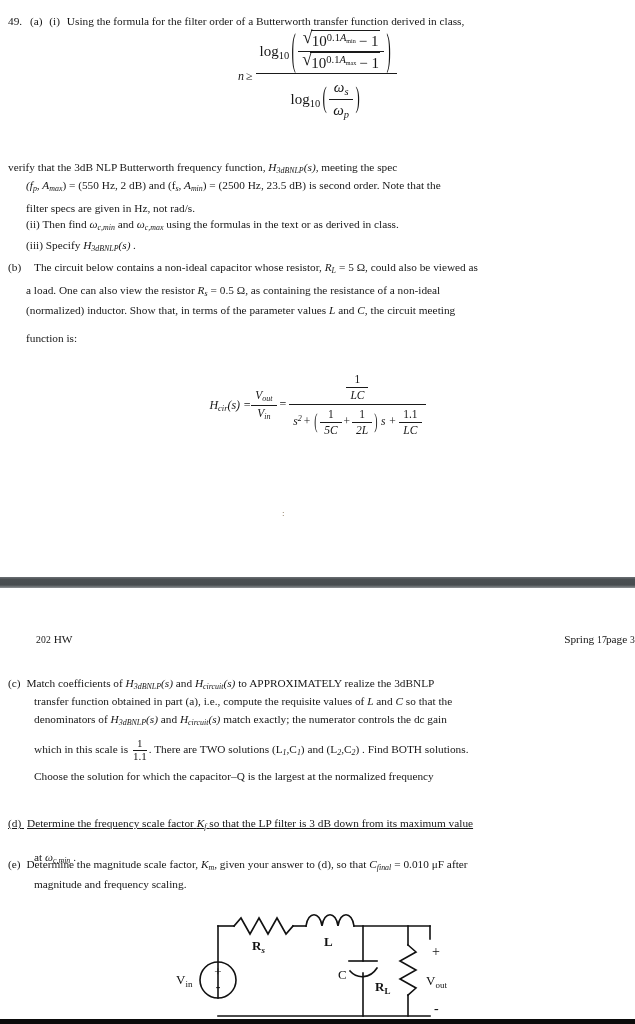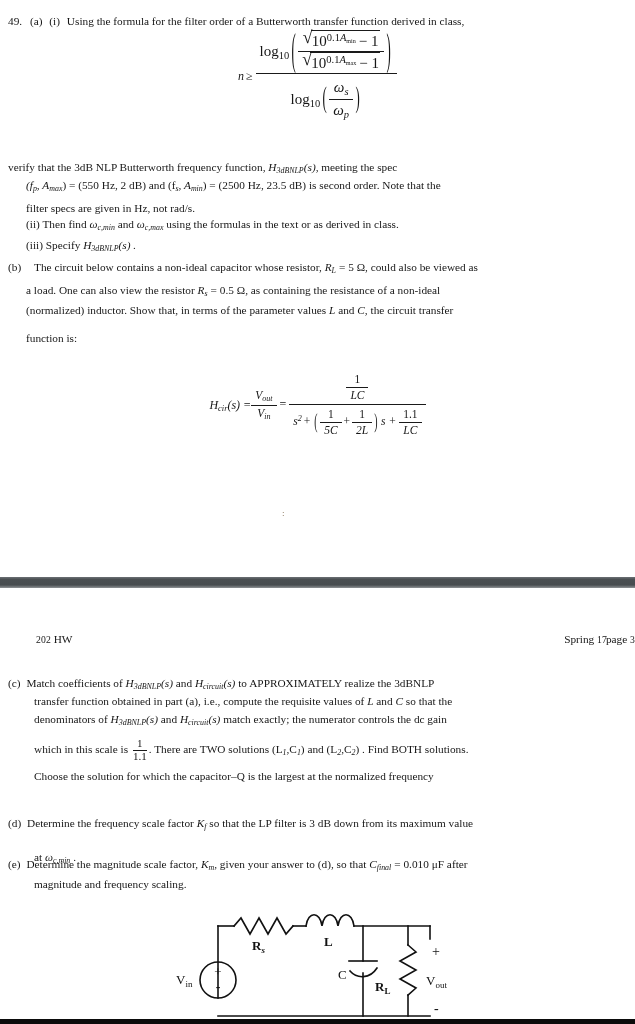--- a/index.html
+++ b/index.html
@@ -124,21 +124,21 @@
 
   
   #c-1 { left: 8px;  top: 676px; width: 620px; }
   #c-2 { left: 34px; top: 694px; width: 595px; }
   #c-3 { left: 34px; top: 712px; width: 595px; }
   #c-4 { left: 34px; top: 738px; width: 595px; }
   #c-5 { left: 34px; top: 769px; width: 595px; }
   #c-6 { left: 34px; top: 787px; width: 595px; }
 
   
-  #d-1 { left: 8px;  top: 816px; width: 620px; }
+  #d-1 { left: 8px;  top: 816px; width: 620px; text-decoration: underline; }
   #d-2 { left: 34px; top: 850px; width: 595px; }
   #e-1 { left: 8px;  top: 857px; width: 620px; }
   #e-2 { left: 34px; top: 877px; width: 595px; }
 
   .small-frac {
     display: inline-block;
     text-align: center;
     vertical-align: middle;
     line-height: 1.05;
     margin: 0 2px;
@@ -235,21 +235,21 @@
     <span class="ital nowrap"><span>R</span><span class="sub">L</span></span><span style="margin-left:3px">= 5  Ω,  could also be viewed as</span>
   </div>
   <div class="blk" id="b-line2">
     <span>a load.  One can also view the resistor</span>
     <span class="ital nowrap"><span>R</span><span class="sub">s</span></span><span style="margin-left:3px">= 0.5  Ω, as containing the resistance of a non-ideal</span>
   </div>
   <div class="blk" id="b-line3">
     <span>(normalized) inductor.  Show that, in terms of the parameter values</span>
     <span class="ital">L</span>
     <span>and</span>
-    <span class="ital">C</span><span>, the circuit transfer</span>
+    <span class="ital">C</span><span>, the circuit meeting</span>
   </div>
   <div class="blk" id="b-line4">function is:</div>
 
   <div class="blk" id="hcir-eq">
     <span class="lhs ital" style="font-size:12px"><span>H</span><span class="sub">cir</span><span>(s) =</span></span><span class="frac nobar" style="font-size:11.5px;vertical-align:middle">
       <span class="numer ital" style="border-bottom:1px solid #1a1a1a"><span>V</span><span class="sub">out</span></span>
       <span class="denom ital"><span>V</span><span class="sub">in</span></span>
     </span><span style="font-size:12px;margin:0 3px">=</span><span class="frac" style="font-size:11.5px;vertical-align:middle">
       <span class="numer">
         <span class="frac" style="vertical-align:middle">

